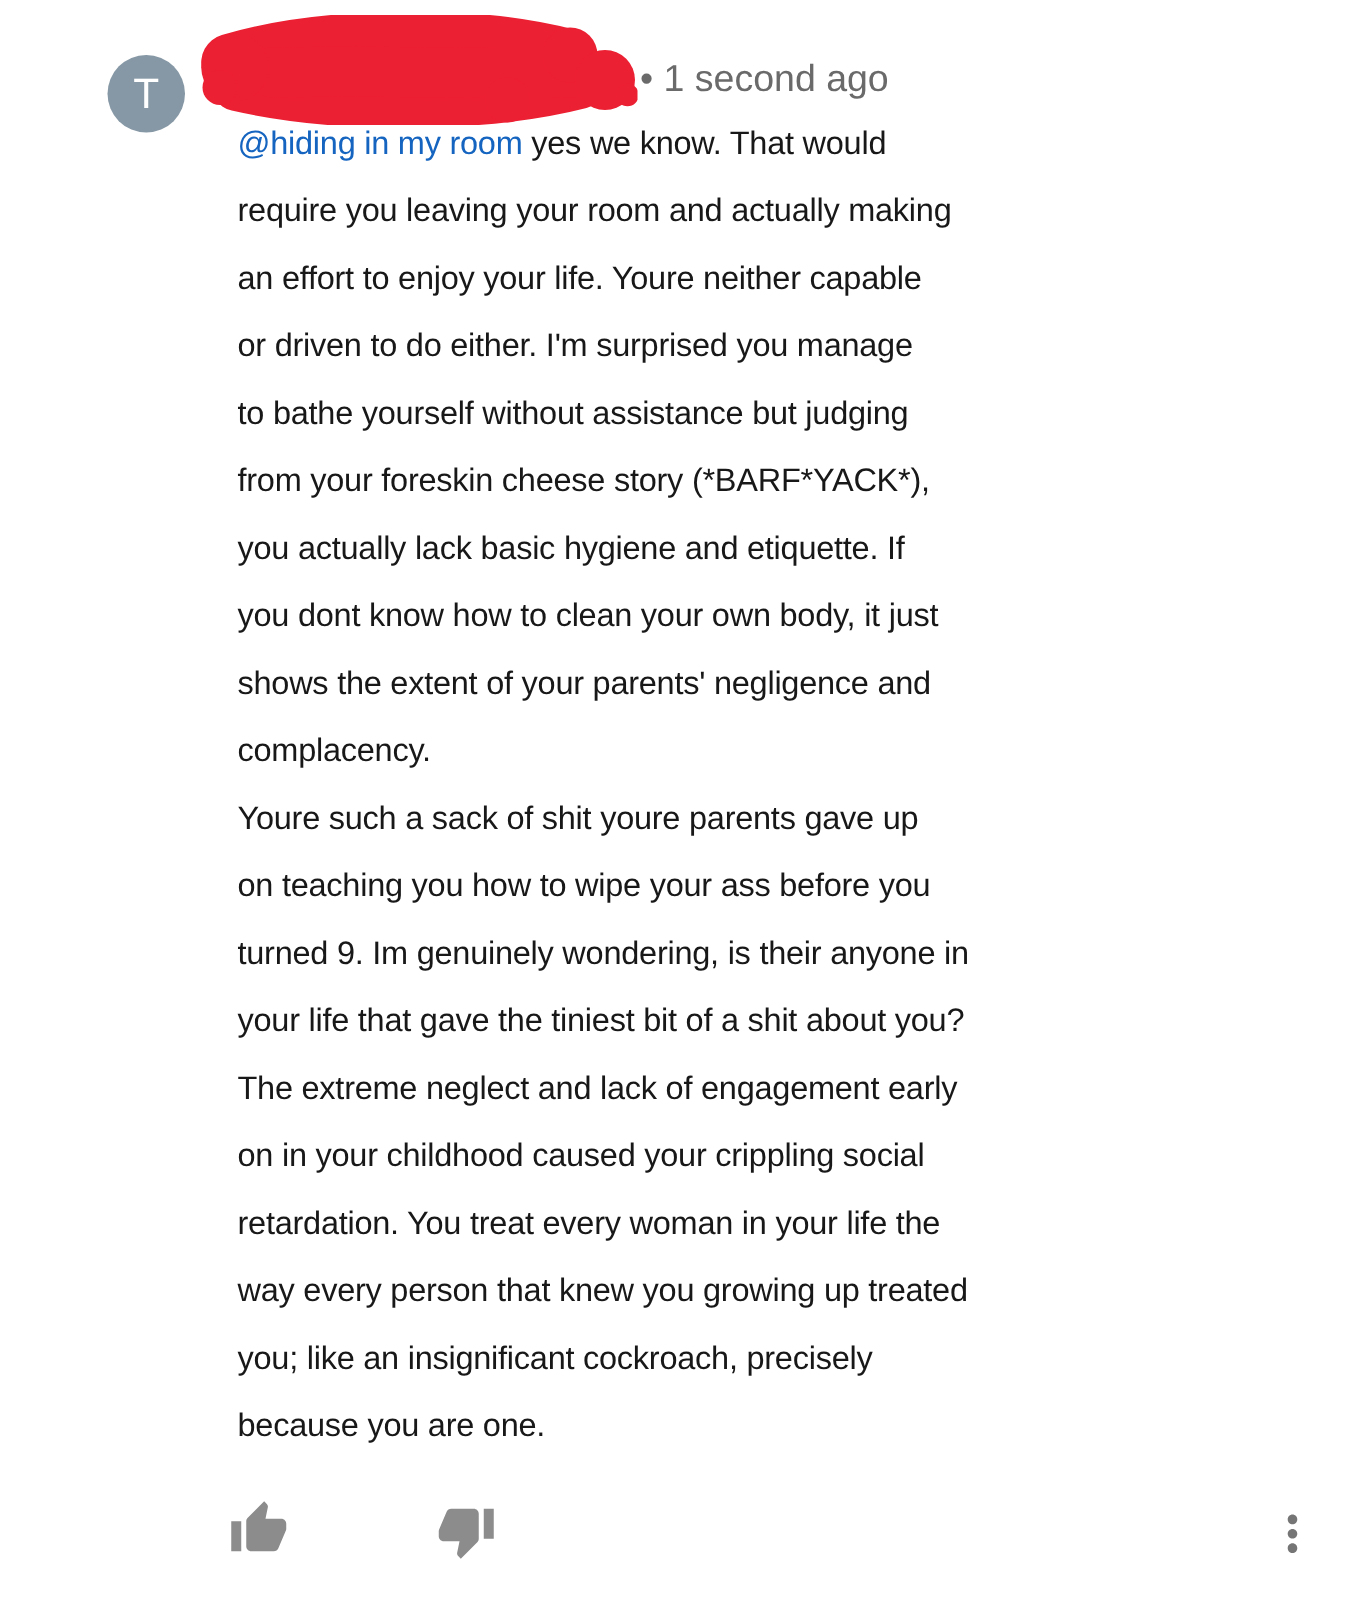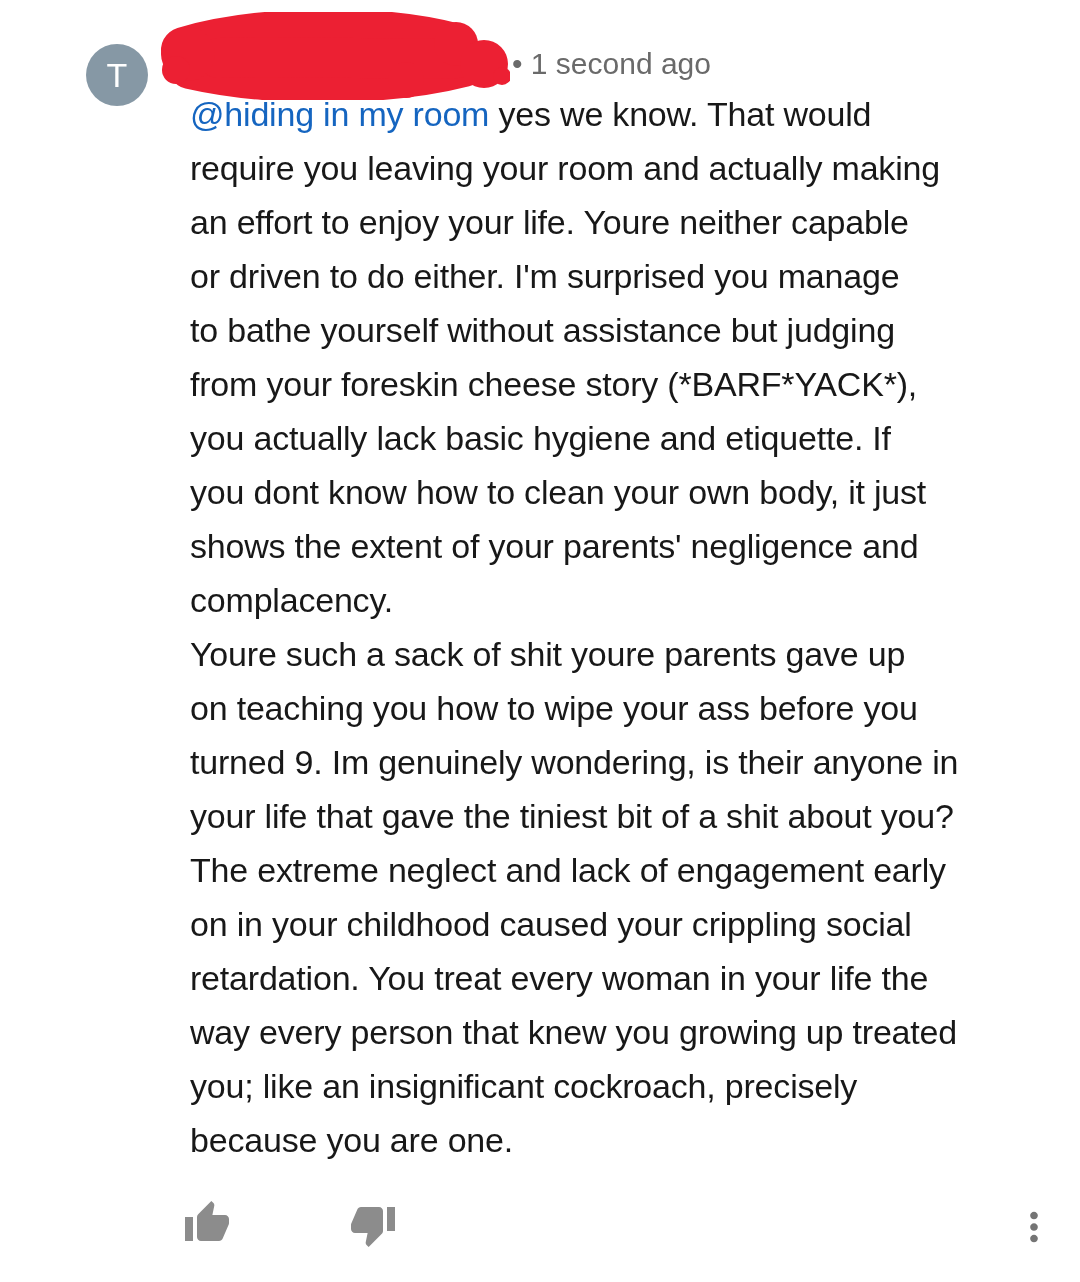--- a/index.html
+++ b/index.html
@@ -23,21 +23,21 @@
   }
   .redaction{
     position:absolute;left:158px;top:12px;width:352px;height:88px;
   }
   .timestamp{
     position:absolute;left:512px;top:47px;
     font-size:30px;color:#6a6a6a;white-space:pre;text-align:right;
   }
   .comment-body{
     position:absolute;left:190px;top:87px;width:880px;
-    font-size:34px;line-height:54px;
+    font-size:26px;line-height:54px;
     white-space:pre;color:#181818;
     letter-spacing:-0.2px;
   }
   .mention{
     color:#1565c0;text-decoration:none;cursor:pointer;
   }
   .action-btn{
     position:absolute;background:none;border:none;padding:0;margin:0;cursor:pointer;
   }
   .like-btn{left:183px;top:1199px;width:48px;height:48px;}

